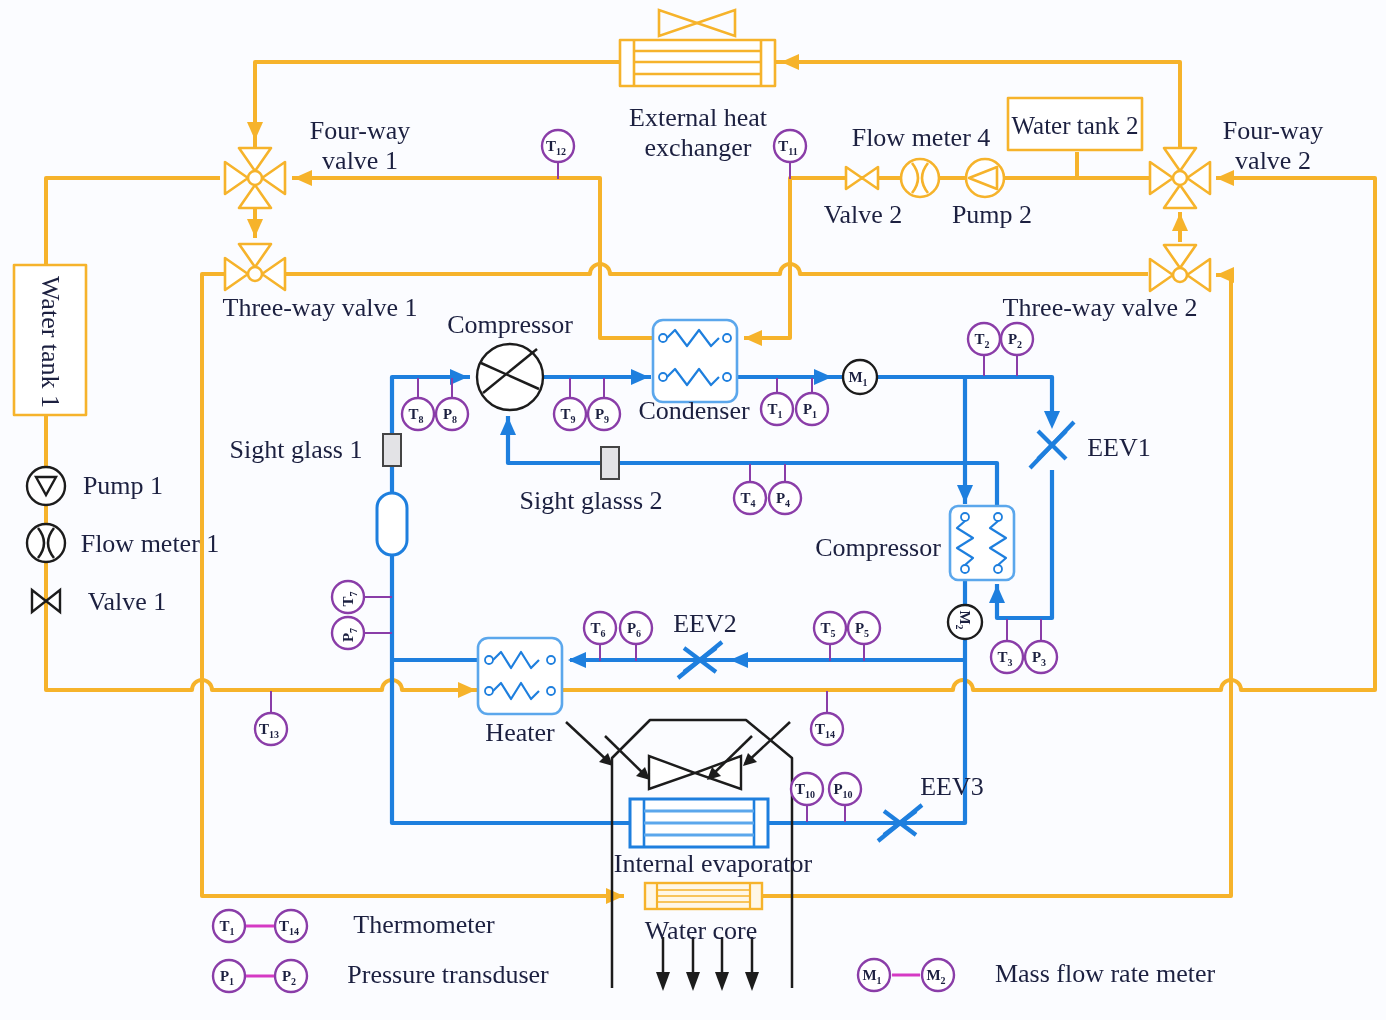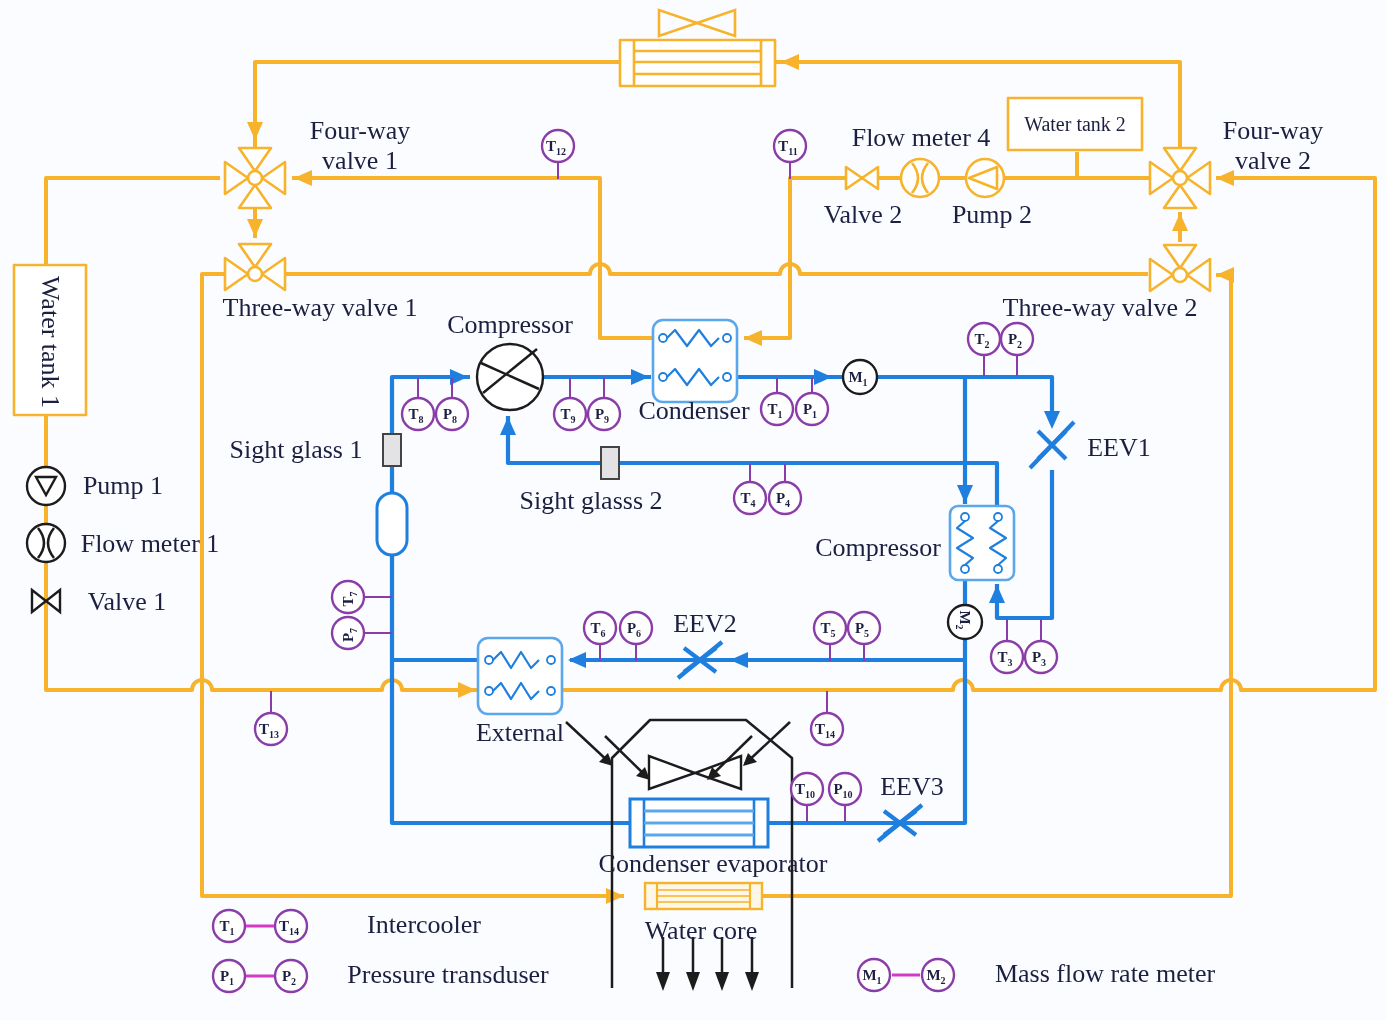--- a/index.html
+++ b/index.html
@@ -24,21 +24,21 @@
   .bkcomp{stroke:var(--black);stroke-width:2.4;fill:#fff;}
   .stub{stroke:var(--purple);stroke-width:2;fill:none;}
   .sc{stroke:var(--purple);stroke-width:2.4;fill:#fff;}
   .scm{stroke:var(--black);stroke-width:2.4;fill:#fff;}
   .sensor-text{font-family:"Liberation Serif",serif;font-weight:bold;font-size:15px;
                fill:var(--text);text-anchor:middle;}
   .sensor-text .sub{font-size:10px;}
   .link{stroke:var(--magenta);stroke-width:3;}
   .lbl{position:absolute;transform:translate(-50%,-50%);color:var(--text);
        font-size:26px;line-height:1.16;text-align:center;white-space:pre-line;}
-  .lbl.small{font-size:20px;}
+  .lbl.small{font-size:25px;}
   .lbl.rot90{transform:translate(-50%,-50%) rotate(90deg);white-space:nowrap;}
   .sg{stroke:#444;stroke-width:2;fill:#E3E3E6;}
 </style>
 </head>
 <body>
 
 <div id="stage">
 <svg width="1386" height="1020" viewBox="0 0 1386 1020">
 
   <g>
@@ -432,20 +432,22 @@
           <text class="sensor-text" y="5" x="-2"><tspan>M</tspan><tspan class="sub" dy="4">2</tspan></text>
         </g>
       </g>
   <g id="legend-links">
         <line class="link" x1="246" y1="926" x2="274" y2="926"></line>
         <line class="link" x1="246" y1="976" x2="274" y2="976"></line>
         <line class="link" x1="892" y1="975" x2="920" y2="975"></line>
       </g>
 </svg>
 
+  <div class="lbl" style="left:698px;top:133px">External heat
+exchanger</div>
   <div class="lbl" style="left:360px;top:146px">Four-way
 valve 1</div>
   <div class="lbl" style="left:1273px;top:146px">Four-way
 valve 2</div>
   <div class="lbl" style="left:921px;top:138px">Flow meter 4</div>
   <div class="lbl small" style="left:1075px;top:125px">Water tank 2</div>
   <div class="lbl" style="left:863px;top:215px">Valve 2</div>
   <div class="lbl" style="left:992px;top:215px">Pump 2</div>
   <div class="lbl" style="left:320px;top:308px">Three-way valve 1</div>
   <div class="lbl" style="left:1100px;top:308px">Three-way valve 2</div>
@@ -453,20 +455,20 @@
   <div class="lbl" style="left:510px;top:325px">Compressor</div>
   <div class="lbl" style="left:694px;top:411px">Condenser</div>
   <div class="lbl" style="left:296px;top:450px">Sight glass 1</div>
   <div class="lbl" style="left:591px;top:501px">Sight glasss 2</div>
   <div class="lbl" style="left:123px;top:486px">Pump 1</div>
   <div class="lbl" style="left:150px;top:544px">Flow meter 1</div>
   <div class="lbl" style="left:127px;top:602px">Valve 1</div>
   <div class="lbl" style="left:878px;top:548px">Compressor</div>
   <div class="lbl" style="left:1119px;top:448px">EEV1</div>
   <div class="lbl" style="left:705px;top:624px">EEV2</div>
-  <div class="lbl" style="left:912px;top:787px">EEV3</div>
-  <div class="lbl" style="left:520px;top:733px">External</div>
-  <div class="lbl" style="left:713px;top:864px">Condenser evaporator</div>
+  <div class="lbl" style="left:952px;top:787px">EEV3</div>
+  <div class="lbl" style="left:520px;top:733px">Heater</div>
+  <div class="lbl" style="left:713px;top:864px">Internal evaporator</div>
   <div class="lbl" style="left:701px;top:931px">Water core</div>
-  <div class="lbl" style="left:424px;top:925px">Intercooler</div>
+  <div class="lbl" style="left:424px;top:925px">Thermometer</div>
   <div class="lbl" style="left:1105px;top:974px">Mass flow rate meter</div>
   <div class="lbl" style="left:448px;top:975px">Pressure transduser</div>
 </div>
 
 </body></html>

